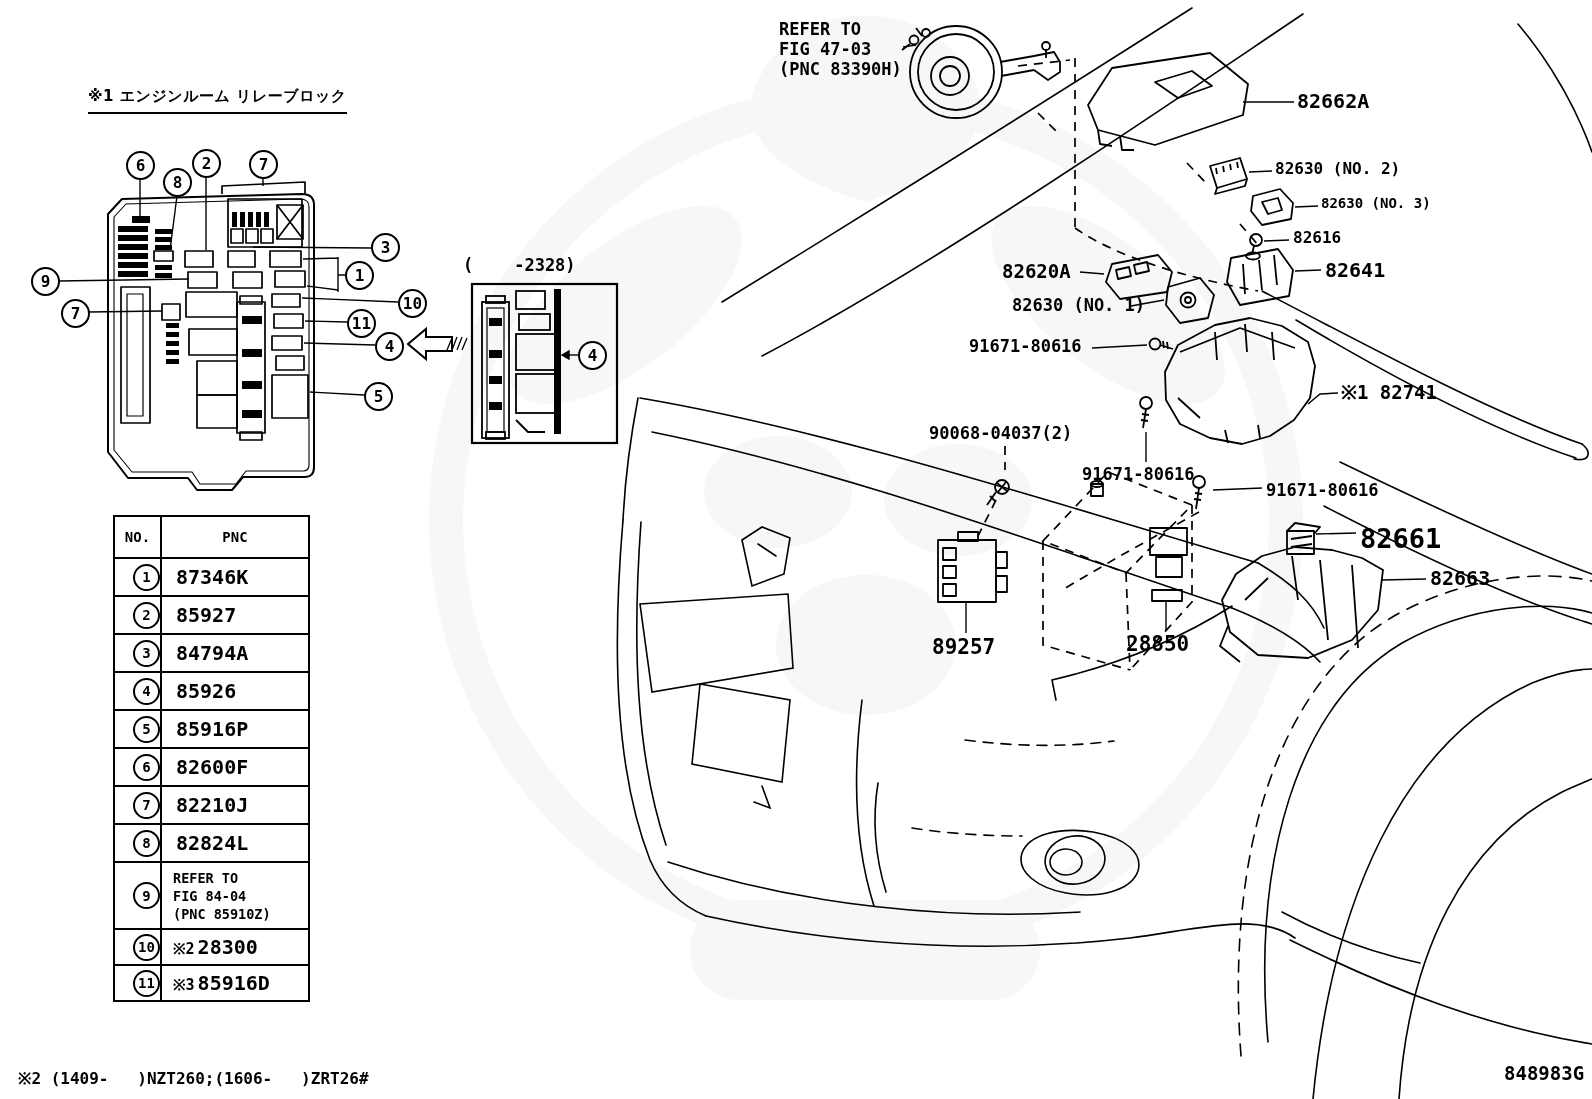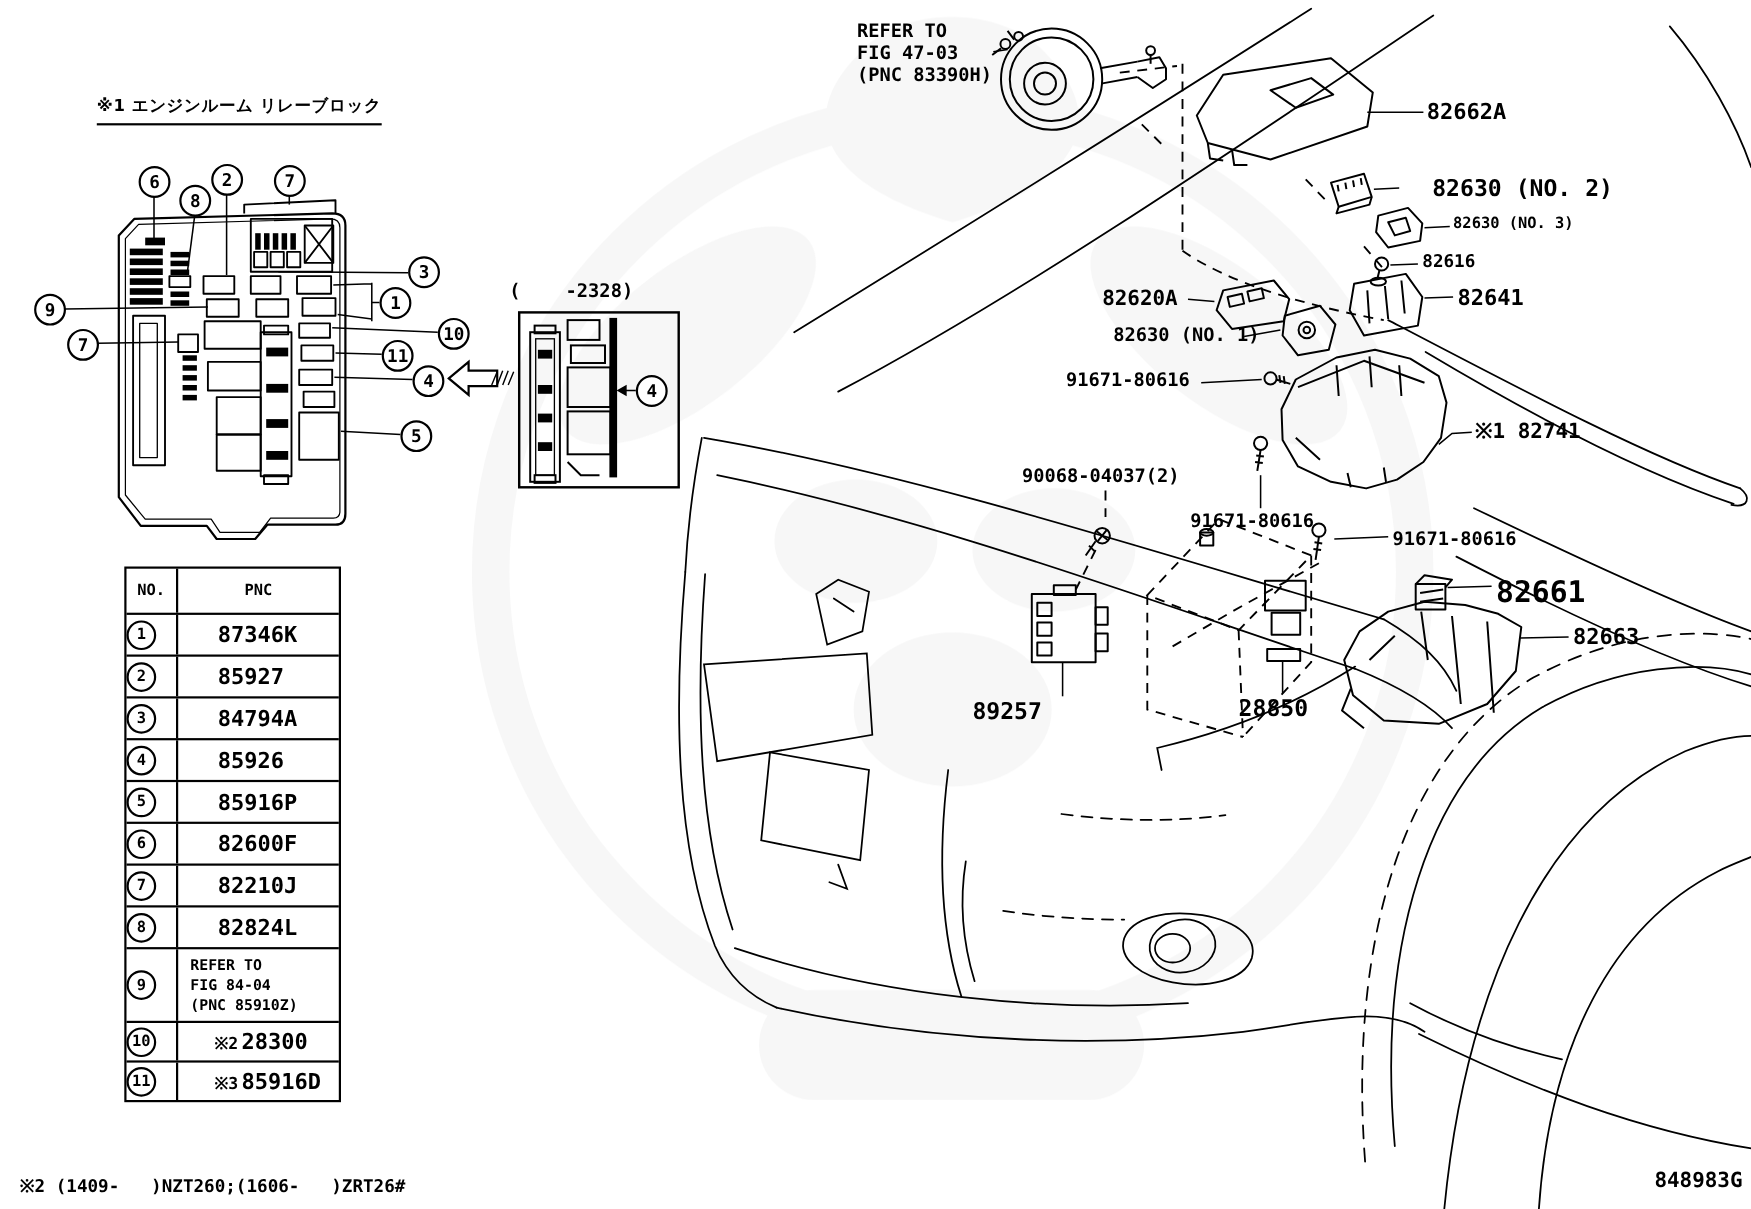--- a/index.html
+++ b/index.html
@@ -10,25 +10,25 @@
         font-family:"DejaVu Sans Mono",monospace;color:#000;}
   .co{position:absolute;width:29px;height:29px;border:2.4px solid #000;border-radius:50%;
       background:#fff;display:flex;align-items:center;justify-content:center;
       font:bold 16px "DejaVu Sans Mono",monospace;box-sizing:border-box;}
   .title{position:absolute;left:88px;top:87px;min-width:256px;font:bold 15px "DejaVu Sans",sans-serif;
          letter-spacing:.5px;border-bottom:2.5px solid #000;padding-bottom:6px;}
   
   .ptable{position:absolute;left:113px;top:515px;width:197px;border:2.5px solid #000;background:#fff;box-sizing:border-box;}
   .prow{display:grid;grid-template-columns:47px 1fr;border-top:2px solid #000;align-items:center;box-sizing:border-box;}
   .prow.head{border-top:none;}
-  .pno{display:flex;justify-content:flex-start;align-items:center;border-right:2px solid #000;height:100%;box-sizing:border-box;}
+  .pno{display:flex;justify-content:flex-end;align-items:center;border-right:2px solid #000;height:100%;box-sizing:border-box;}
   .pnum{width:27px;height:27px;border:2px solid #000;border-radius:50%;display:flex;align-items:center;
         justify-content:center;font:bold 14px "DejaVu Sans Mono",monospace;box-sizing:border-box;background:#fff;}
   .phead{font:bold 14px "DejaVu Sans Mono",monospace;text-align:center;width:100%;}
-  .ppnc{padding-left:33px;font:bold 20px "DejaVu Sans Mono",monospace;white-space:pre;}
+  .ppnc{padding-left:11px;font:bold 20px "DejaVu Sans Mono",monospace;white-space:pre;}
   .ppnc .pfx{font-size:15px;margin-right:3px;}
   .ppnc.small{font-size:13.5px;line-height:18px;white-space:pre-line;padding-left:11px;}
   .notes{position:absolute;left:18px;top:1019px;font:bold 16px "DejaVu Sans Mono",monospace;
          line-height:24px;white-space:pre;}
   .footer{position:absolute;left:1504px;top:1062px;font:bold 19px "DejaVu Sans Mono",monospace;}
 </style>
 </head>
 <body>
 
 <div id="stage">
@@ -440,30 +440,30 @@
 
   <div class="notes">
     <div>※2 (1409-   )NZT260;(1606-   )ZRT26#</div>
     
   </div>
 
   <div class="plbl" style="left:779px;top:19px;font-size:17px;line-height:20px">REFER TO
 FIG 47-03
 (PNC 83390H)</div>
   <div class="plbl" style="left:1297px;top:90px;font-size:20px">82662A</div>
-  <div class="plbl" style="left:1302px;top:160px;font-size:21px">82630 (NO. 2)</div>
+  <div class="plbl" style="left:1275px;top:160px;font-size:16px">82630 (NO. 2)</div>
   <div class="plbl" style="left:1321px;top:196px;font-size:14px">82630 (NO. 3)</div>
   <div class="plbl" style="left:1293px;top:229px;font-size:16px">82616</div>
   <div class="plbl" style="left:1002px;top:261px;font-size:19px">82620A</div>
   <div class="plbl" style="left:1325px;top:259px;font-size:20px">82641</div>
   <div class="plbl" style="left:1012px;top:296px;font-size:17px">82630 (NO. 1)</div>
   <div class="plbl" style="left:969px;top:337px;font-size:17px">91671-80616</div>
   <div class="plbl" style="left:1341px;top:382px;font-size:19px">※1 82741</div>
   <div class="plbl" style="left:929px;top:424px;font-size:17px">90068-04037(2)</div>
   <div class="plbl" style="left:1082px;top:465px;font-size:17px">91671-80616</div>
   <div class="plbl" style="left:1266px;top:481px;font-size:17px">91671-80616</div>
   <div class="plbl" style="left:1360px;top:524px;font-size:27px">82661</div>
   <div class="plbl" style="left:1430px;top:567px;font-size:20px">82663</div>
-  <div class="plbl" style="left:884px;top:636px;font-size:21px">89257</div>
+  <div class="plbl" style="left:932px;top:636px;font-size:21px">89257</div>
   <div class="plbl" style="left:1126px;top:633px;font-size:21px">28850</div>
 
   <div class="footer">848983G</div>
 </div>
 
 </body></html>

